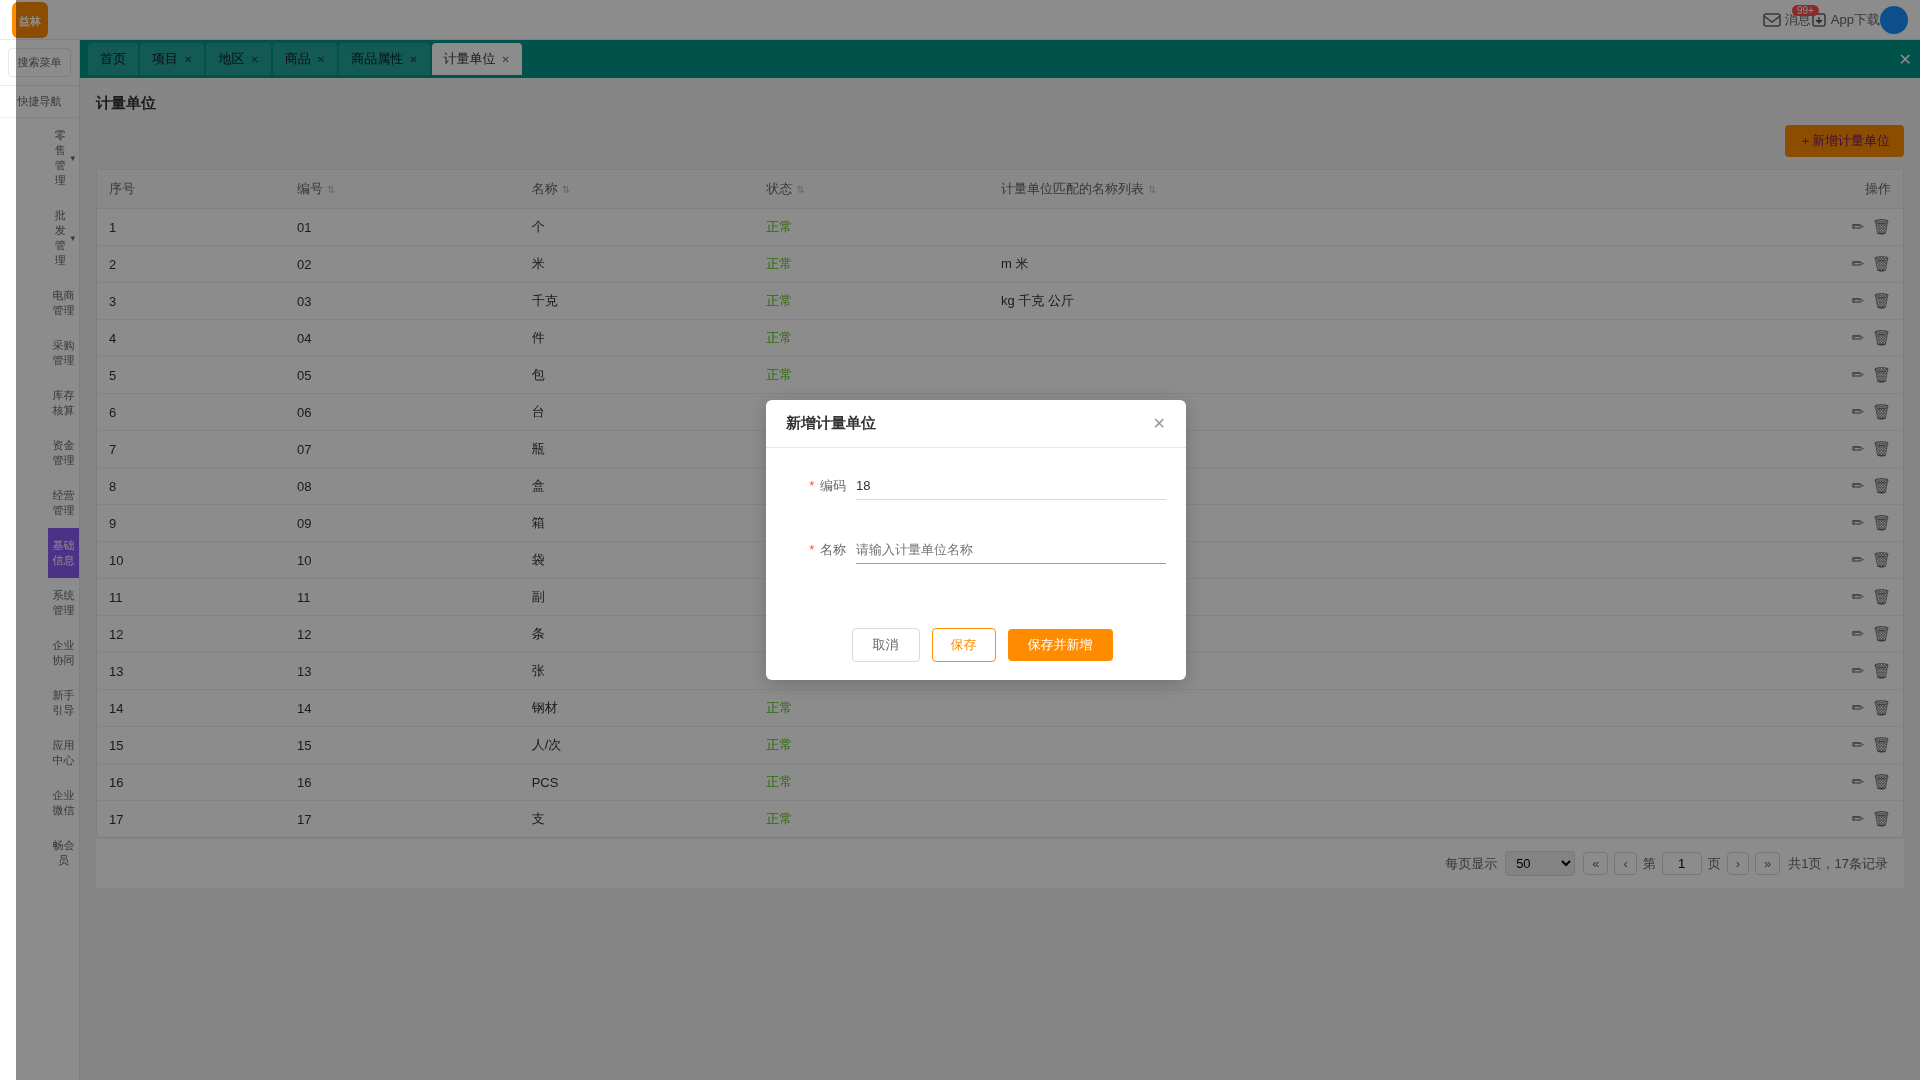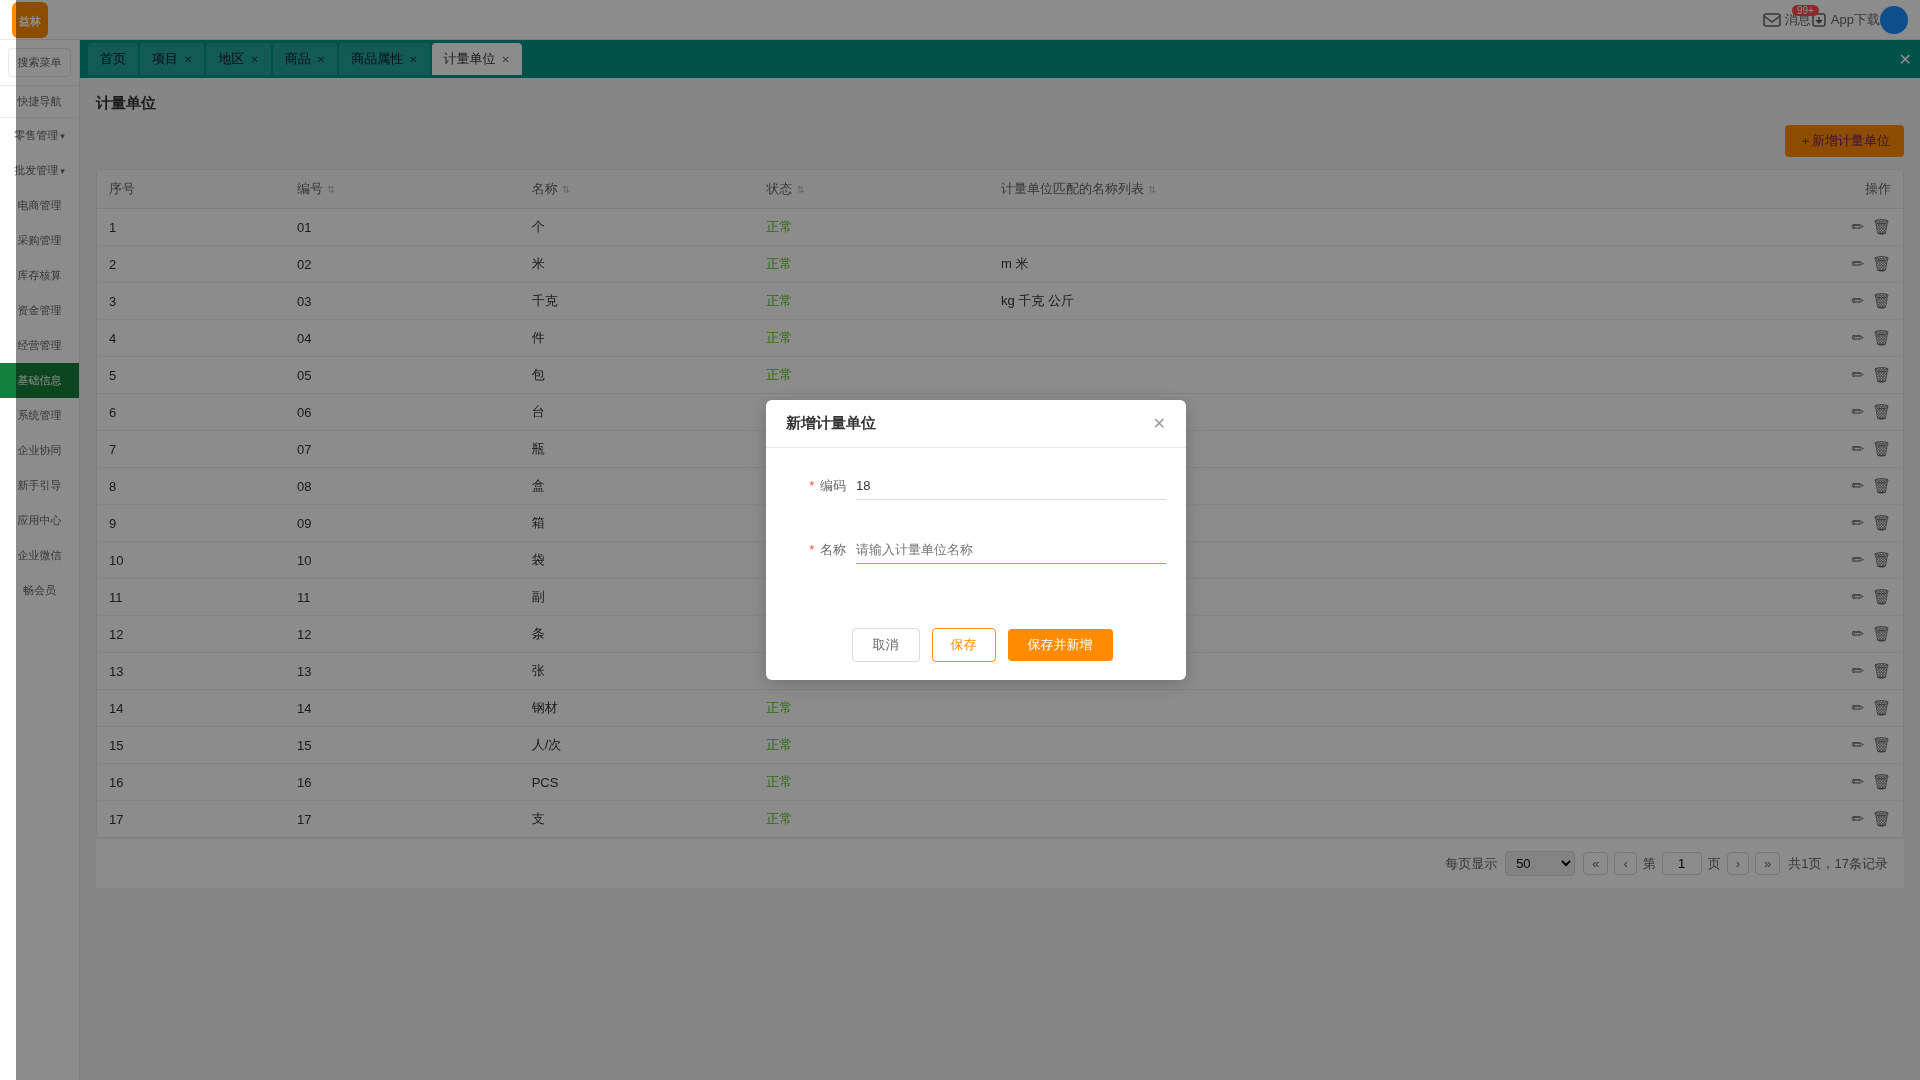--- a/index.html
+++ b/index.html
@@ -16,22 +16,22 @@
     .avatar { width: 28px; height: 28px; background: #1890ff; border-radius: 50%; }
 
     
     .main-layout { display: flex; flex: 1; overflow: hidden; }
 
     
     .sidebar { width: 80px; background: #fff; border-right: 1px solid #e8e8e8; display: flex; flex-direction: column; }
     .sidebar-search { padding: 8px; border-bottom: 1px solid #e8e8e8; }
     .sidebar-search-btn { width: 100%; padding: 6px 0; background: #fff; border: 1px solid #e8e8e8; border-radius: 4px; font-size: 11px; color: #666; text-align: center; cursor: pointer; }
     .sidebar-nav-btn { padding: 8px; font-size: 11px; color: #666; text-align: center; cursor: pointer; border-bottom: 1px solid #f0f0f0; }
-    .sidebar-item { padding: 10px 4px; font-size: 11px; color: #666; text-align: center; cursor: pointer; display: flex; align-items: center; justify-content: center; gap: 2px; }
-    .sidebar-item.active { color: #fff; background: #15803d; }
+    .sidebar-item { padding: 10px 4px; font-size: 11px; color: #666; text-align: center; cursor: pointer; display: flex; align-items: center; justify-content: flex-start; gap: 2px; margin-left: 48px; }
+    .sidebar-item.active { color: #fff; background: #8b5cf6; }
     .sidebar-item .arrow { font-size: 9px; }
 
     
     .content-area { flex: 1; display: flex; flex-direction: column; overflow: hidden; }
 
     
     .tabs-bar { background: #009688; display: flex; align-items: center; padding: 0 8px; height: 38px; gap: 2px; }
     .tab { display: flex; align-items: center; gap: 6px; padding: 6px 12px; background: rgba(255,255,255,0.15); color: #0f172a; border-radius: 4px 4px 0 0; font-size: 13px; cursor: pointer; height: 32px; }
     .tab.active { background: #fff; color: #333; }
     .tab-close { font-size: 10px; cursor: pointer; opacity: 0.7; }

